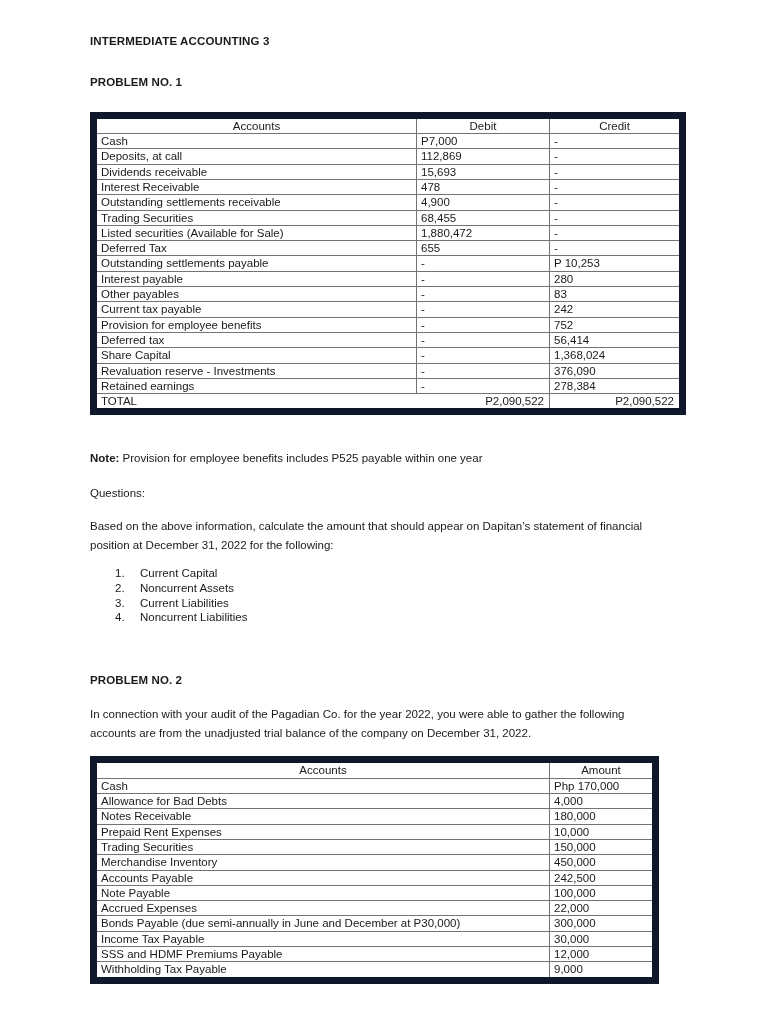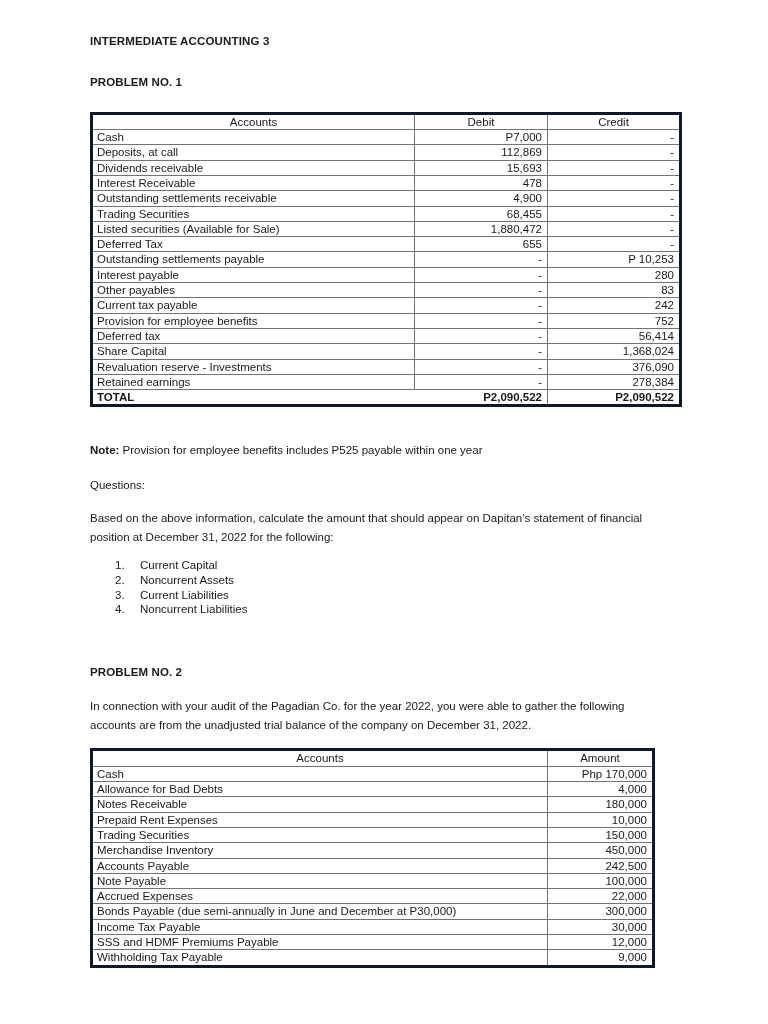--- a/index.html
+++ b/index.html
@@ -83,47 +83,47 @@
     position: absolute;
     left: 25px;
     top: 0;
   }
 
   
   table.ledger {
     border-collapse: collapse;
     table-layout: fixed;
     font-size: 11.5px;
-    border: 3px solid #0f172a;
+    border: 7px solid #0f172a;
   }
   table.ledger th,
   table.ledger td {
     border: 1px solid #737373;
     padding: 0 4px;
     height: 14.3px;
     line-height: 14.3px;
     font-weight: normal;
     white-space: nowrap;
     overflow: hidden;
   }
   table.ledger th {
     text-align: center;
   }
   table.ledger td.acct {
     text-align: left;
   }
   table.ledger td.num {
-    text-align: right;
+    text-align: left;
     padding-right: 5px;
   }
   
   table.ledger tr.total-row td {
     border-top: 1.6px solid #111111;
     border-bottom: 1.6px solid #111111;
-    font-weight: bold;
+    font-weight: normal;
   }
   table.ledger tr.total-row td.total-label {
     border-right: none;
     border-left: none;
     text-align: left;
   }
   table.ledger tr.total-row td.total-debit {
     border-left: none;
     text-align: right;
     padding-right: 5px;

